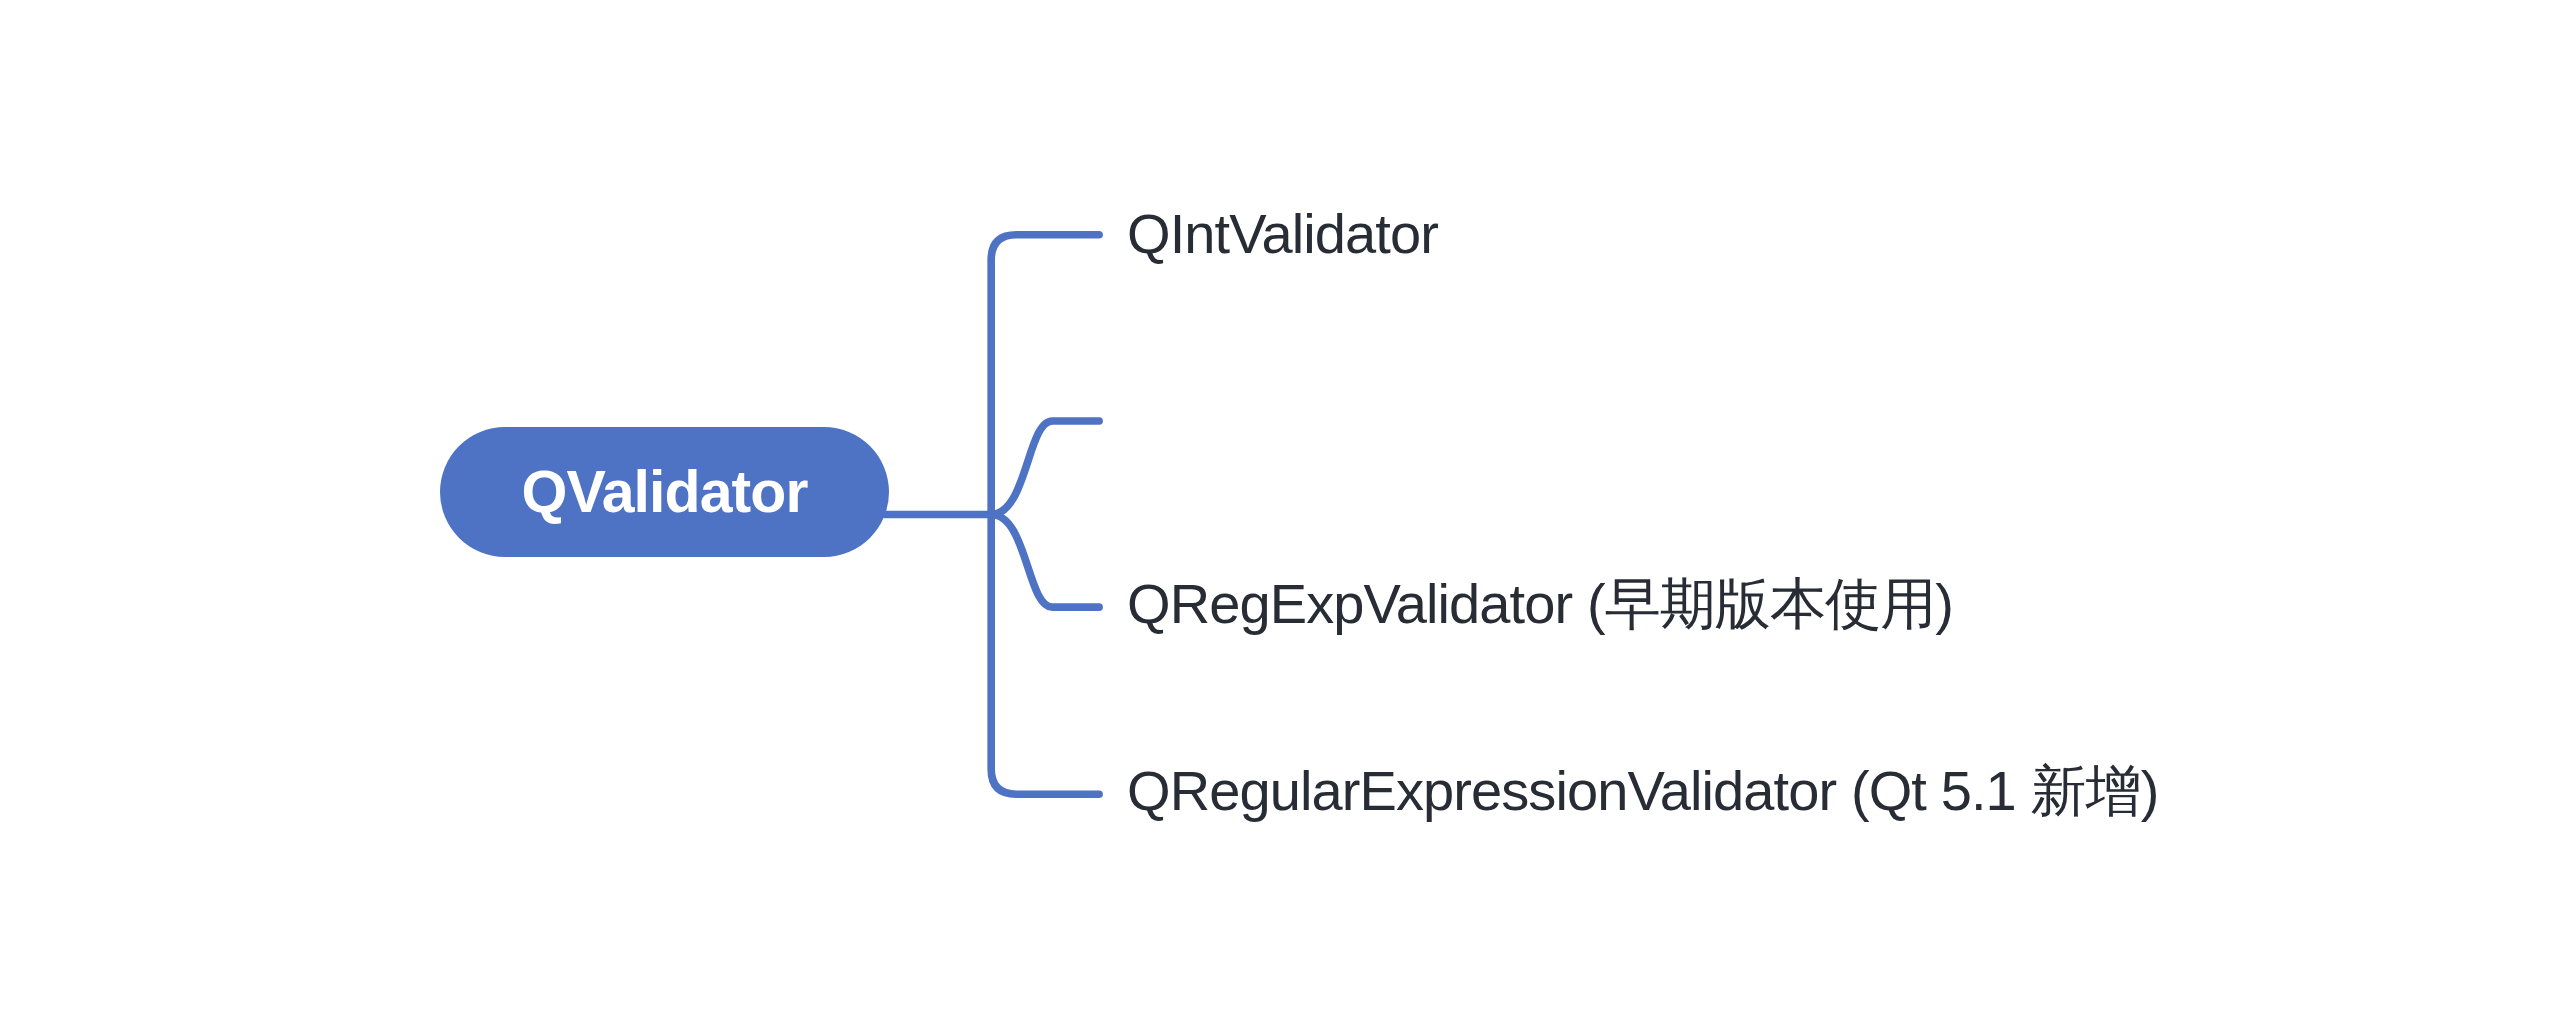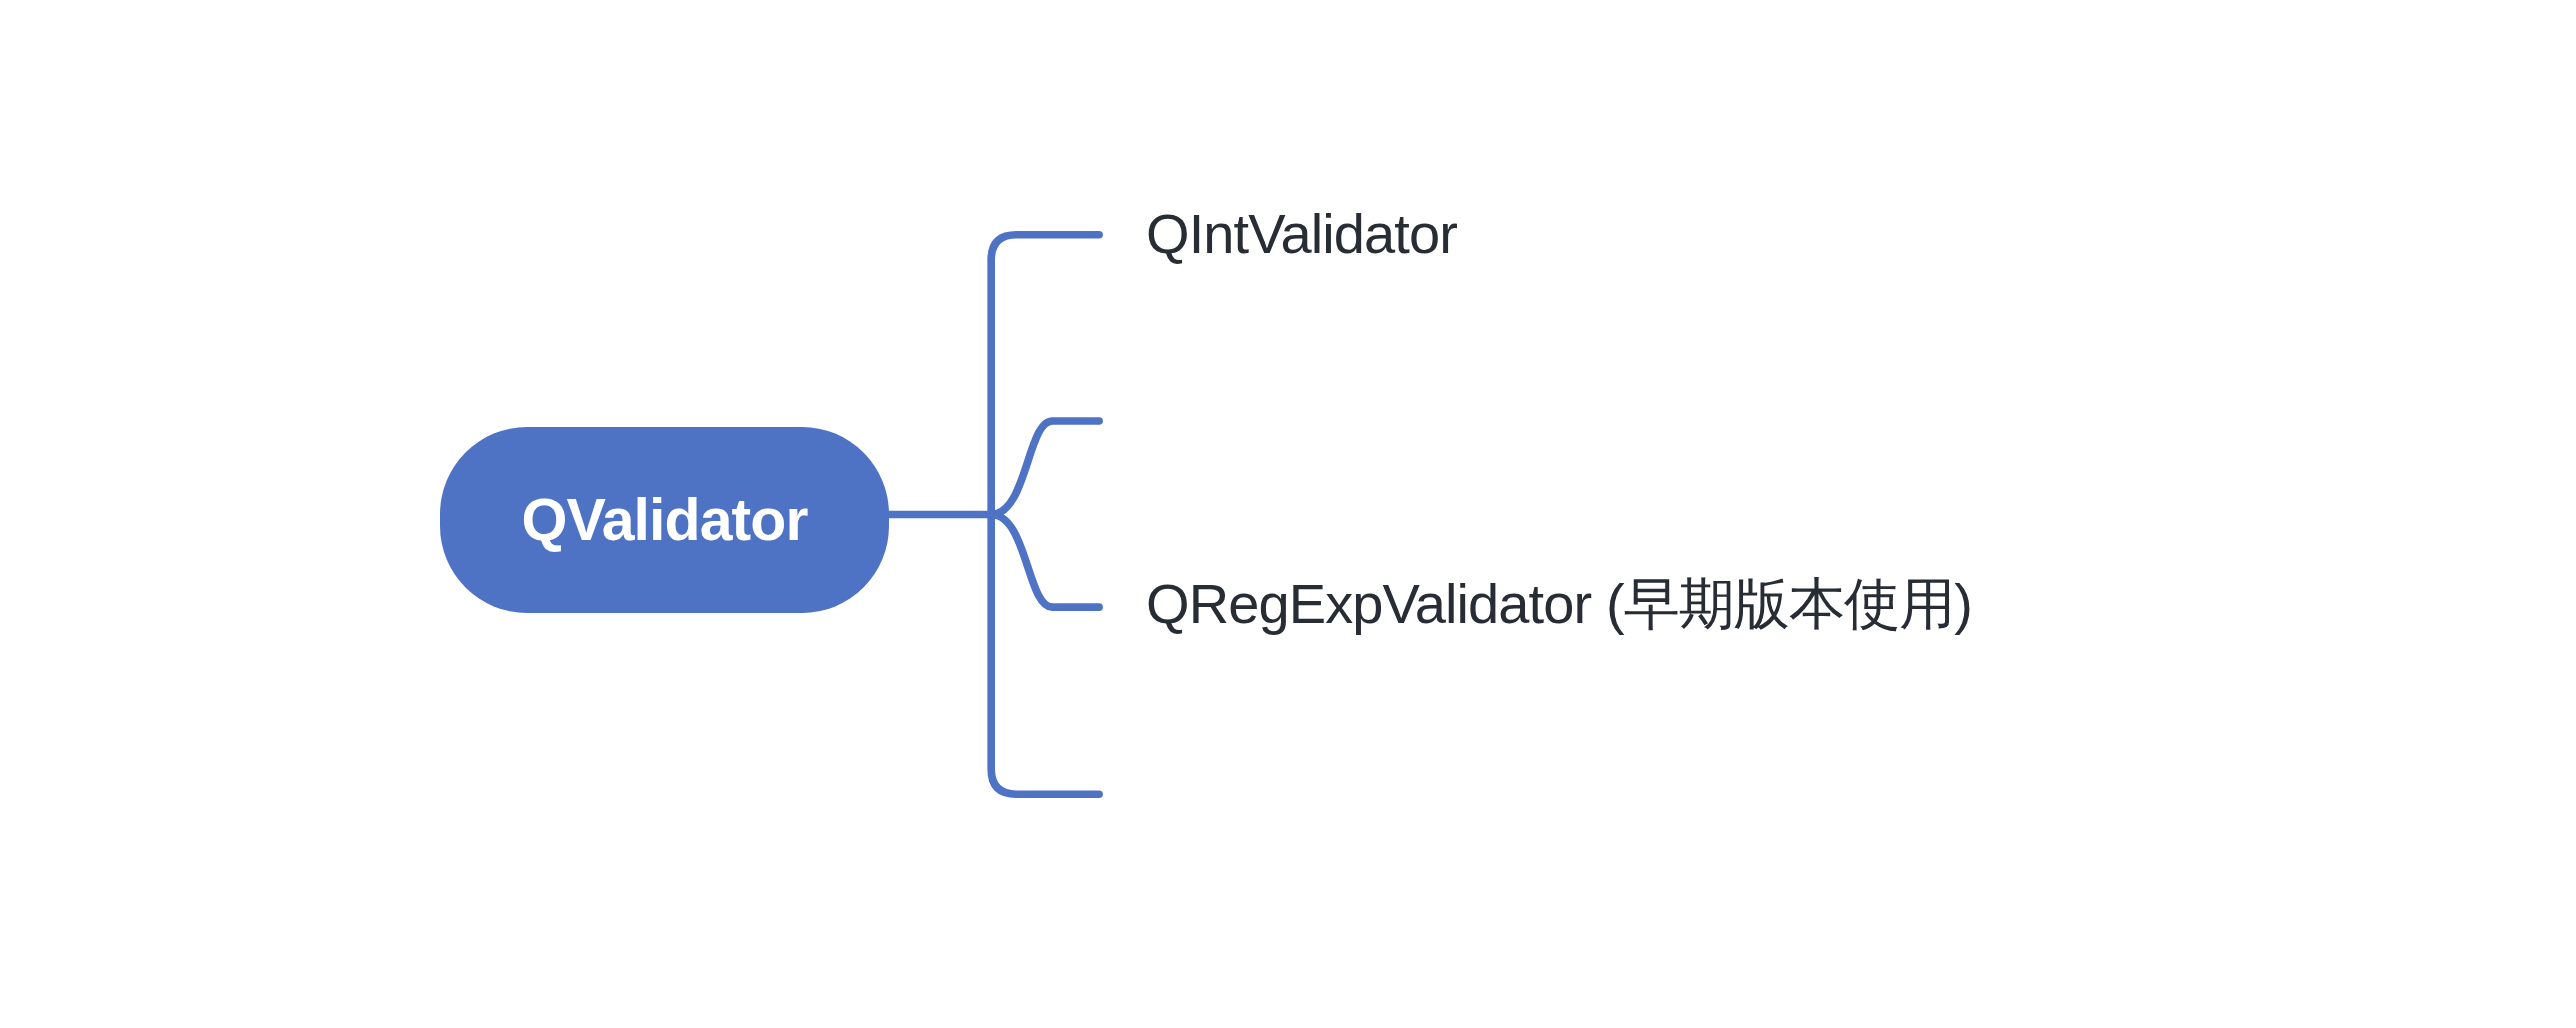--- a/index.html
+++ b/index.html
@@ -27,21 +27,21 @@
     stroke: #4e73c4;
     stroke-width: 8.5;
     stroke-linecap: round;
     stroke-linejoin: round;
   }
   .root-node {
     position: absolute;
     left: 440px;
     top: 427px;
     width: 449px;
-    height: 186px;
+    height: 130px;
     background: #4e73c4;
     border-radius: 87px;
     display: flex;
     align-items: center;
     justify-content: center;
     box-sizing: border-box;
   }
   .root-label {
     color: #ffffff;
     font-size: 59px;
@@ -51,21 +51,20 @@
   }
   .child-label {
     position: absolute;
     left: 1127px;
     transform: translateY(-52%);
     color: #272c35;
     font-size: 56px;
     font-weight: 400;
     letter-spacing: -0.9px;
     white-space: nowrap;
-    margin-left: 19px;
   }
   .child-1 { top: 235px; }
   .child-2 { top: 421px; }
   .child-3 { top: 607px; }
   .child-4 { top: 794px; }
 </style>
 </head>
 <body>
 
 <div class="stage">
@@ -83,15 +82,16 @@
 
   <div class="root-node">
     <span class="root-label">QValidator</span>
   </div>
 
   <div class="child-label child-1">QIntValidator</div>
 
 
   <div class="child-label child-3">QRegExpValidator (早期版本使用)</div>
 
+  <div class="child-label child-4">QRegularExpressionValidator (Qt 5.1 新增)</div>
 
 </div>
 
 
 </body></html>

